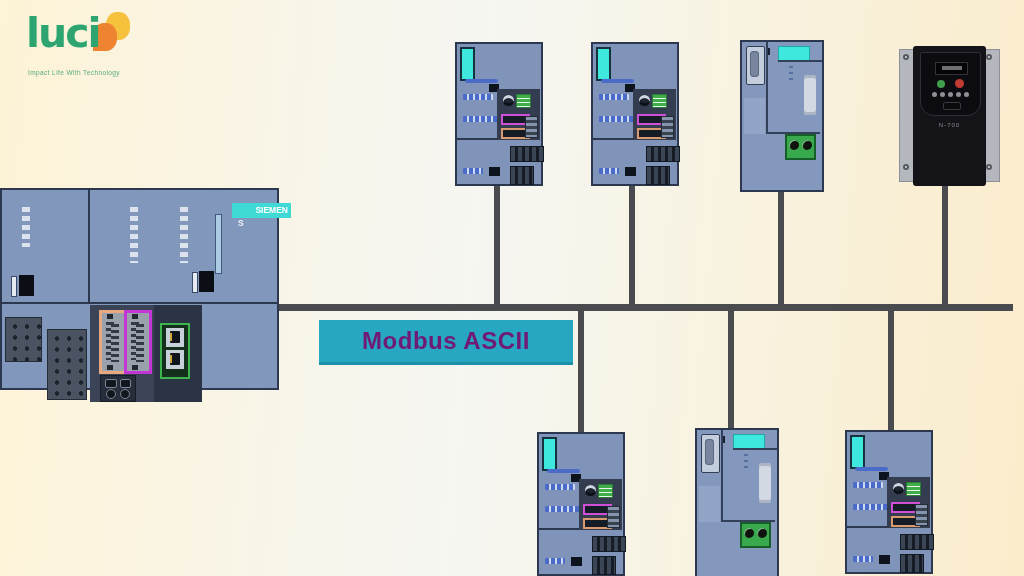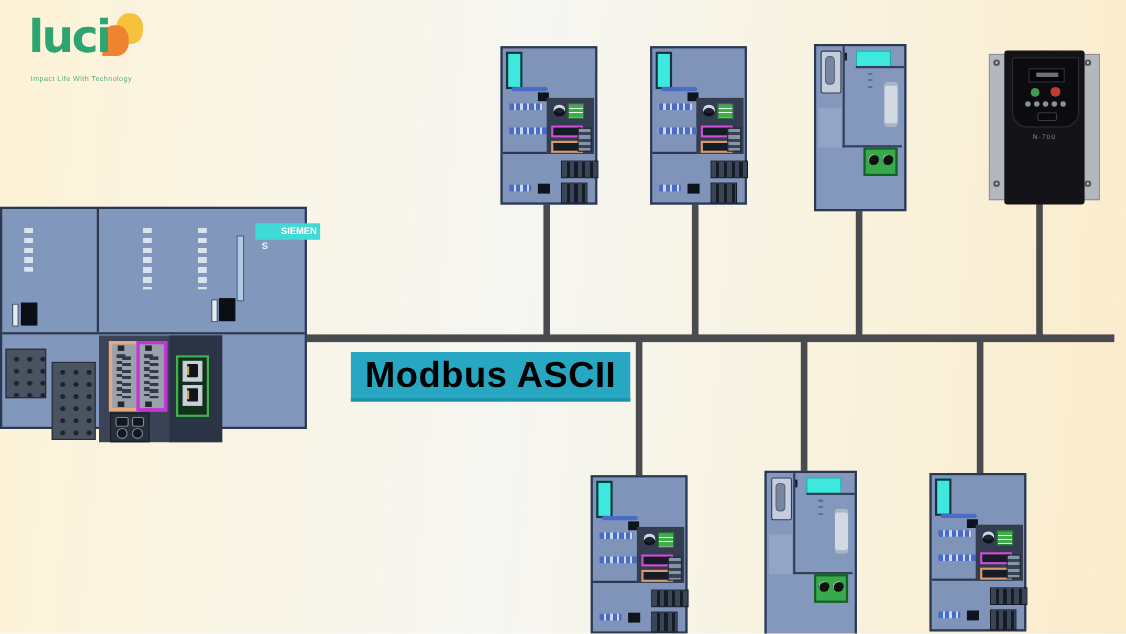--- a/index.html
+++ b/index.html
@@ -17,21 +17,21 @@
     letter-spacing:-2px;line-height:1;font-family:"DejaVu Sans",sans-serif}
   .tagline{position:absolute;left:2px;top:57px;font-size:6.5px;color:#58ab80;letter-spacing:.4px;white-space:nowrap}
 
   
   #diagram{position:absolute;inset:0}
   .line{position:absolute;z-index:1}
   .node{position:absolute;box-sizing:border-box;z-index:2}
 
   
   .bus-label{position:absolute;left:319px;top:320px;width:254px;height:42px;z-index:3;
-    background:#27a7c2;border-bottom:3px solid #1d8fa8;color:#000000;font-weight:700;font-size:33px;
+    background:#27a7c2;border-bottom:3px solid #1d8fa8;color:#701a75;font-weight:700;font-size:24px;
     display:flex;align-items:center;justify-content:center;letter-spacing:.5px}
 
   
   .plc{left:0;top:188px;width:279px;height:202px;background:#8297bc;border:2px solid #2c3850;z-index:2}
   .plc .vdiv{position:absolute;left:86px;top:0;width:2px;height:112px;background:#2c3850}
   .plc .led{position:absolute;width:8px;background:repeating-linear-gradient(180deg,#dde3ec 0 5px,rgba(0,0,0,0) 5px 9px)}
   .plc .led.l1{left:20px;top:17px;height:40px}
   .plc .led.l2{left:128px;top:17px;height:56px}
   .plc .led.l3{left:178px;top:17px;height:56px}
   .plc .slotblue{position:absolute;left:213px;top:24px;width:5px;height:58px;background:#aecbe6;border:1px solid #3f5a7a}

